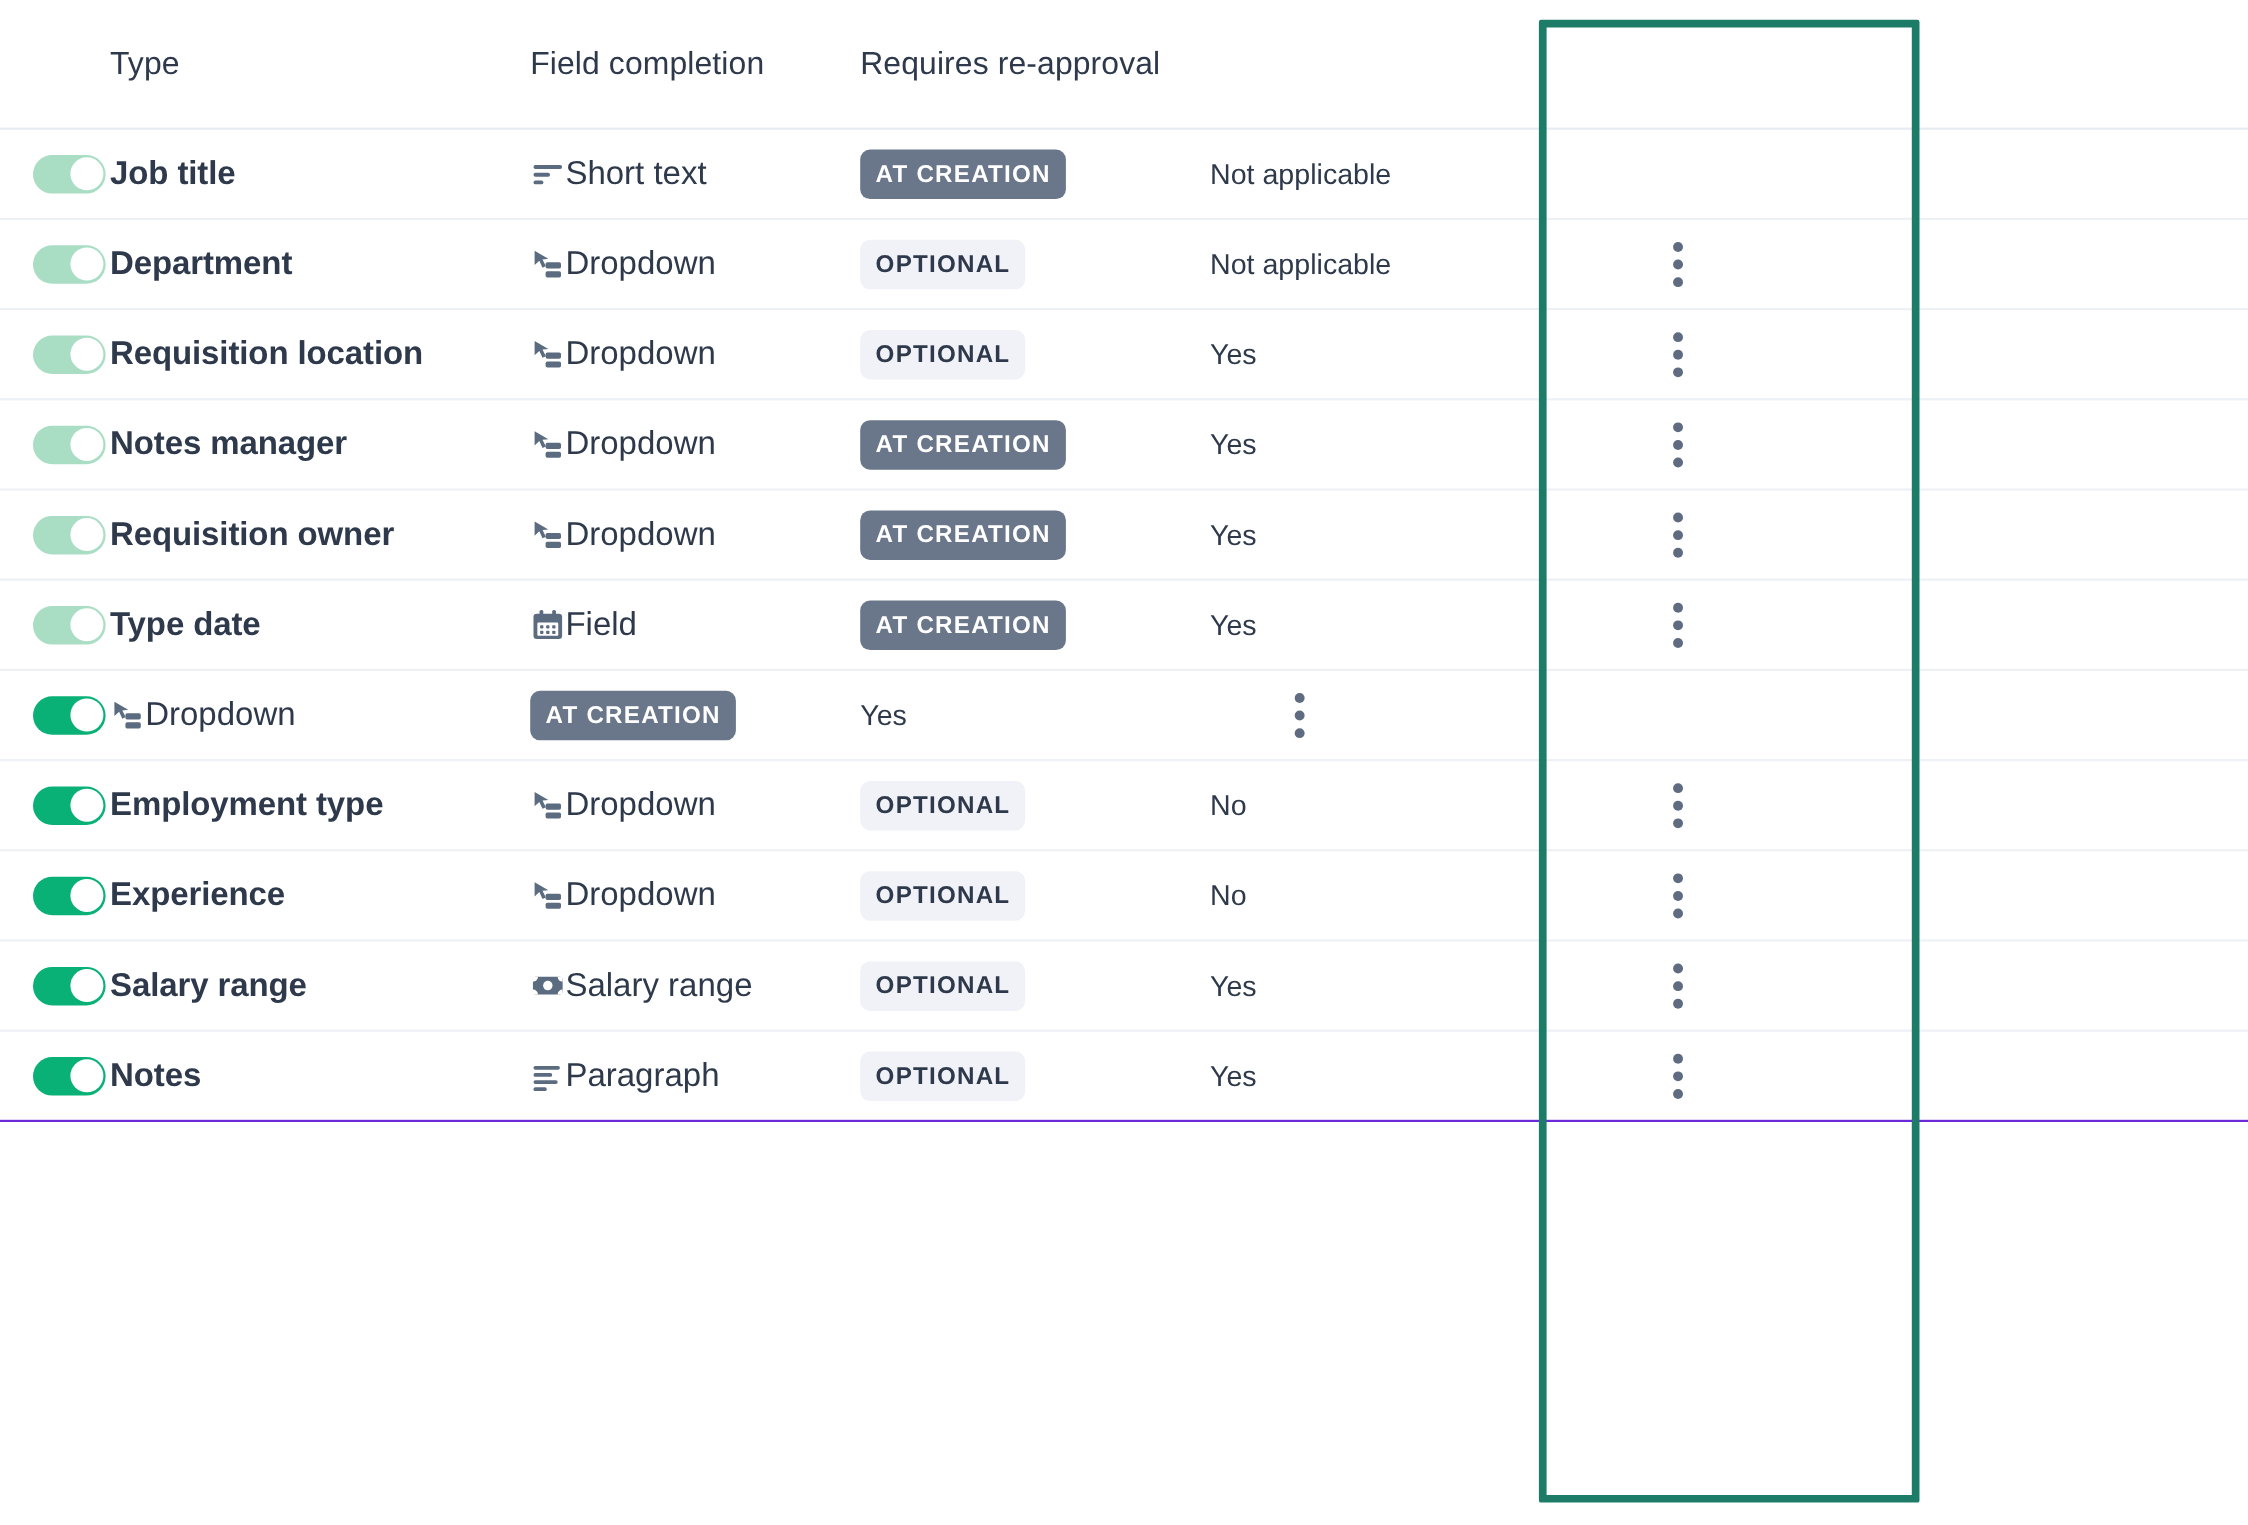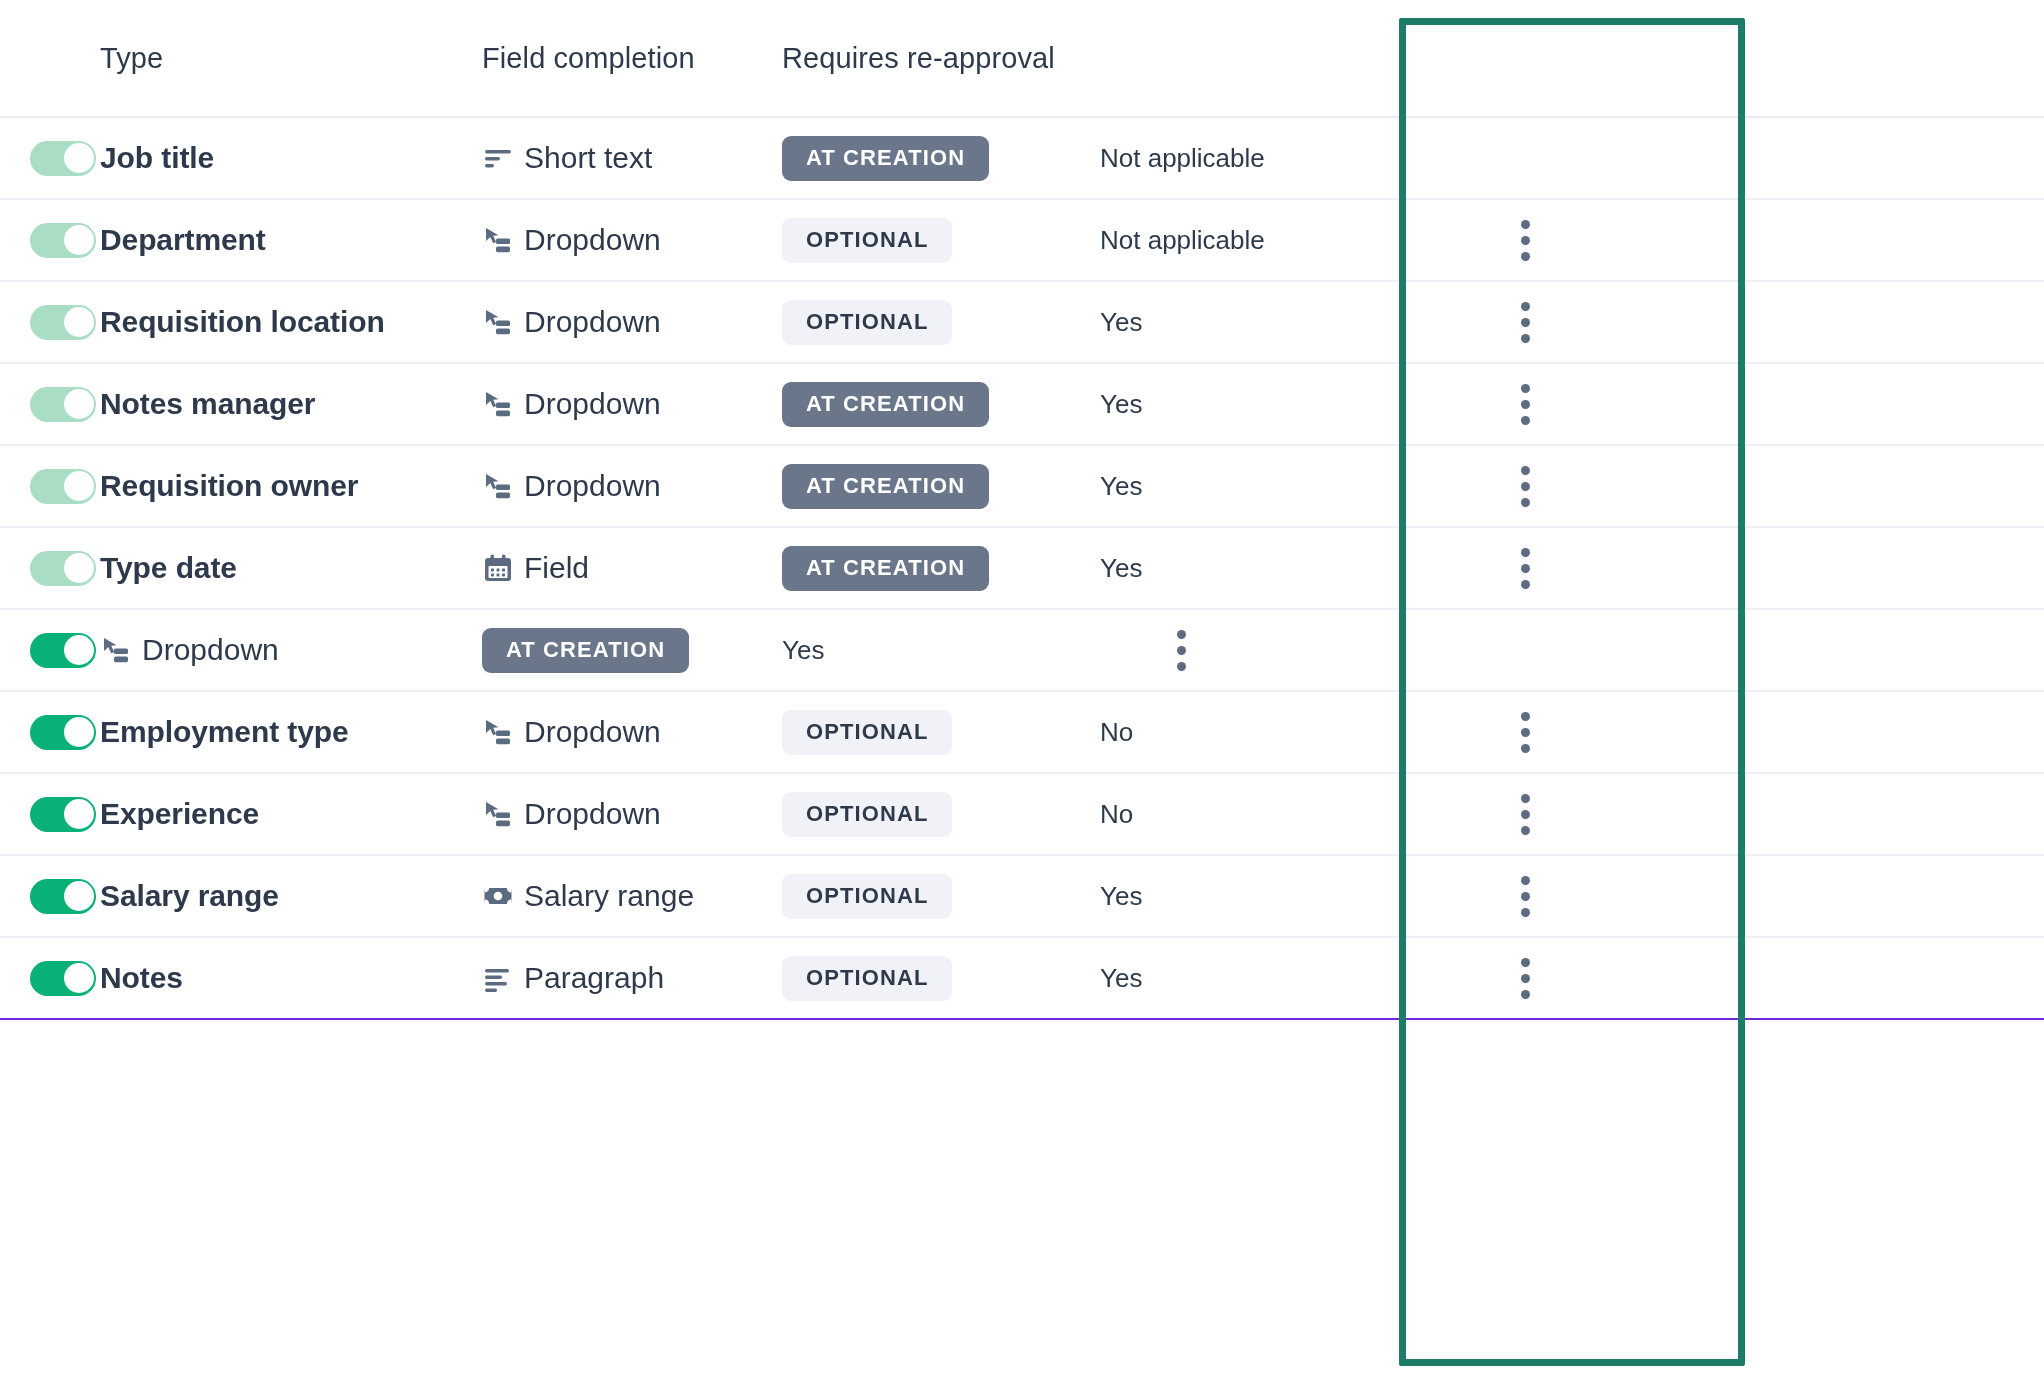--- a/index.html
+++ b/index.html
@@ -81,21 +81,20 @@
     font-weight: 700;
     color: #2E3A4B;
     letter-spacing: -0.1px;
     white-space: nowrap;
   }
 
   
   .cell-type {
     display: flex;
     align-items: center;
-    gap: 10px;
     font-size: 30px;
     font-weight: 400;
     color: #2E3A4B;
     white-space: nowrap;
   }
   .type-icon {
     width: 32px;
     height: 32px;
     flex: none;
     display: block;
@@ -103,21 +102,21 @@
   }
   .type-icon svg { display: block; width: 32px; height: 32px; }
 
   
   .cell-completion { }
   .badge {
     display: inline-block;
     font-size: 22px;
     font-weight: 700;
     letter-spacing: 1.1px;
-    padding: 11px 24px 12px;
+    padding: 11px 14px 12px;
     border-radius: 9px;
     line-height: 1;
     white-space: nowrap;
   }
   .badge.at-creation { background: #6A7689; color: #ffffff; }
   .badge.optional   { background: #F0F2F7; color: #2E3A4B; }
 
   
   .cell-reapproval {
     font-size: 26px;

